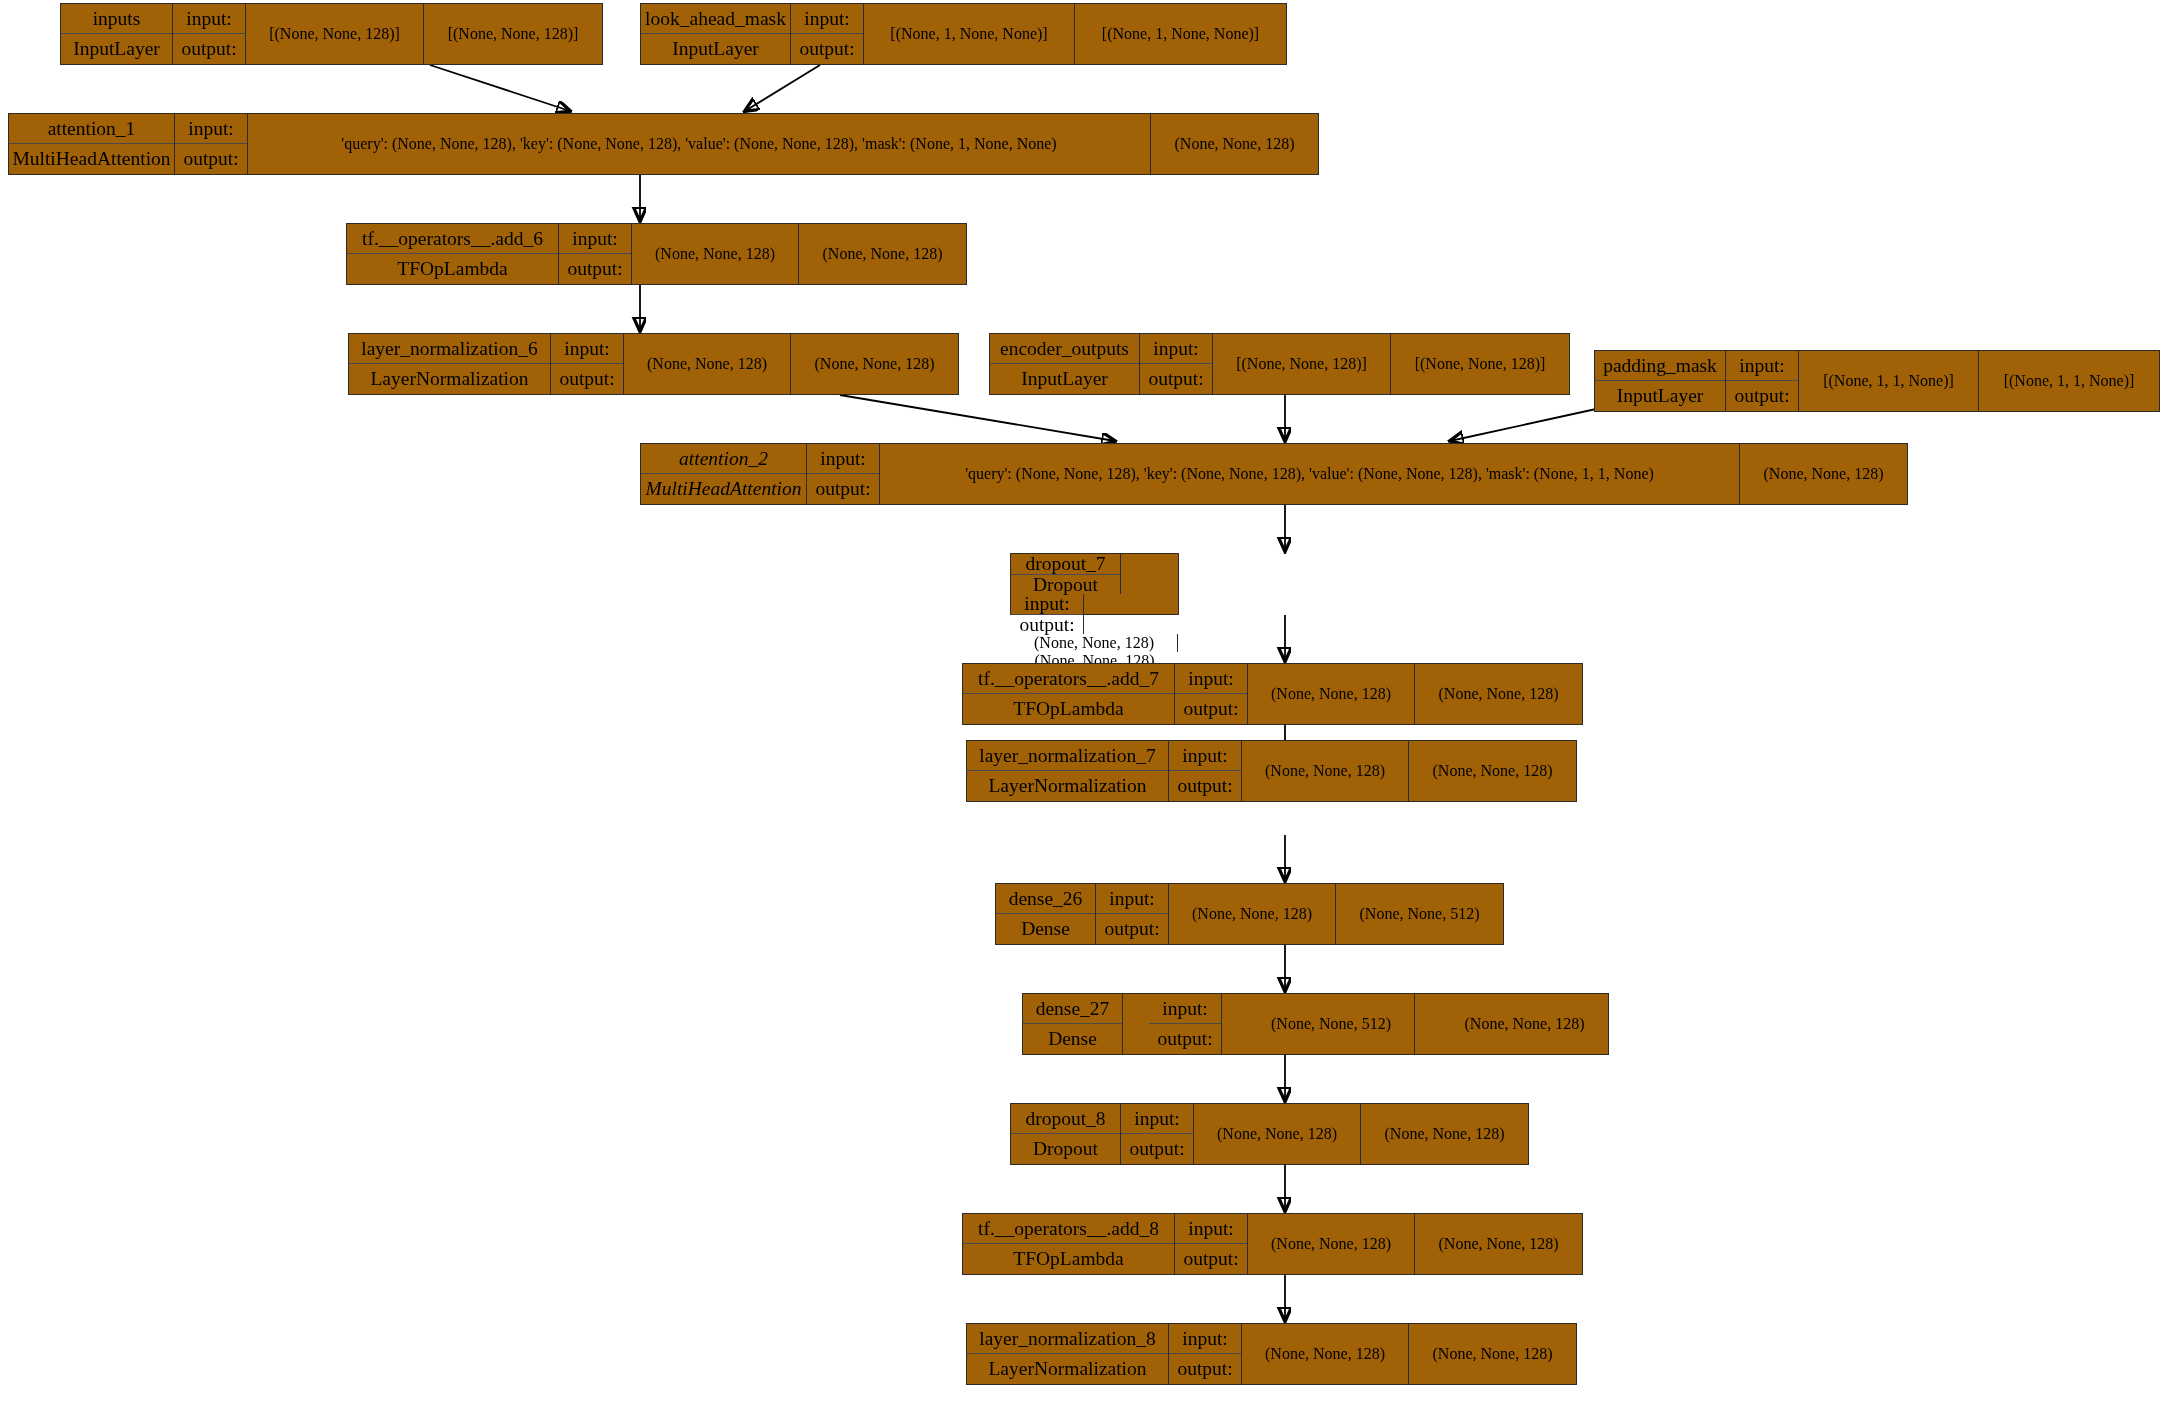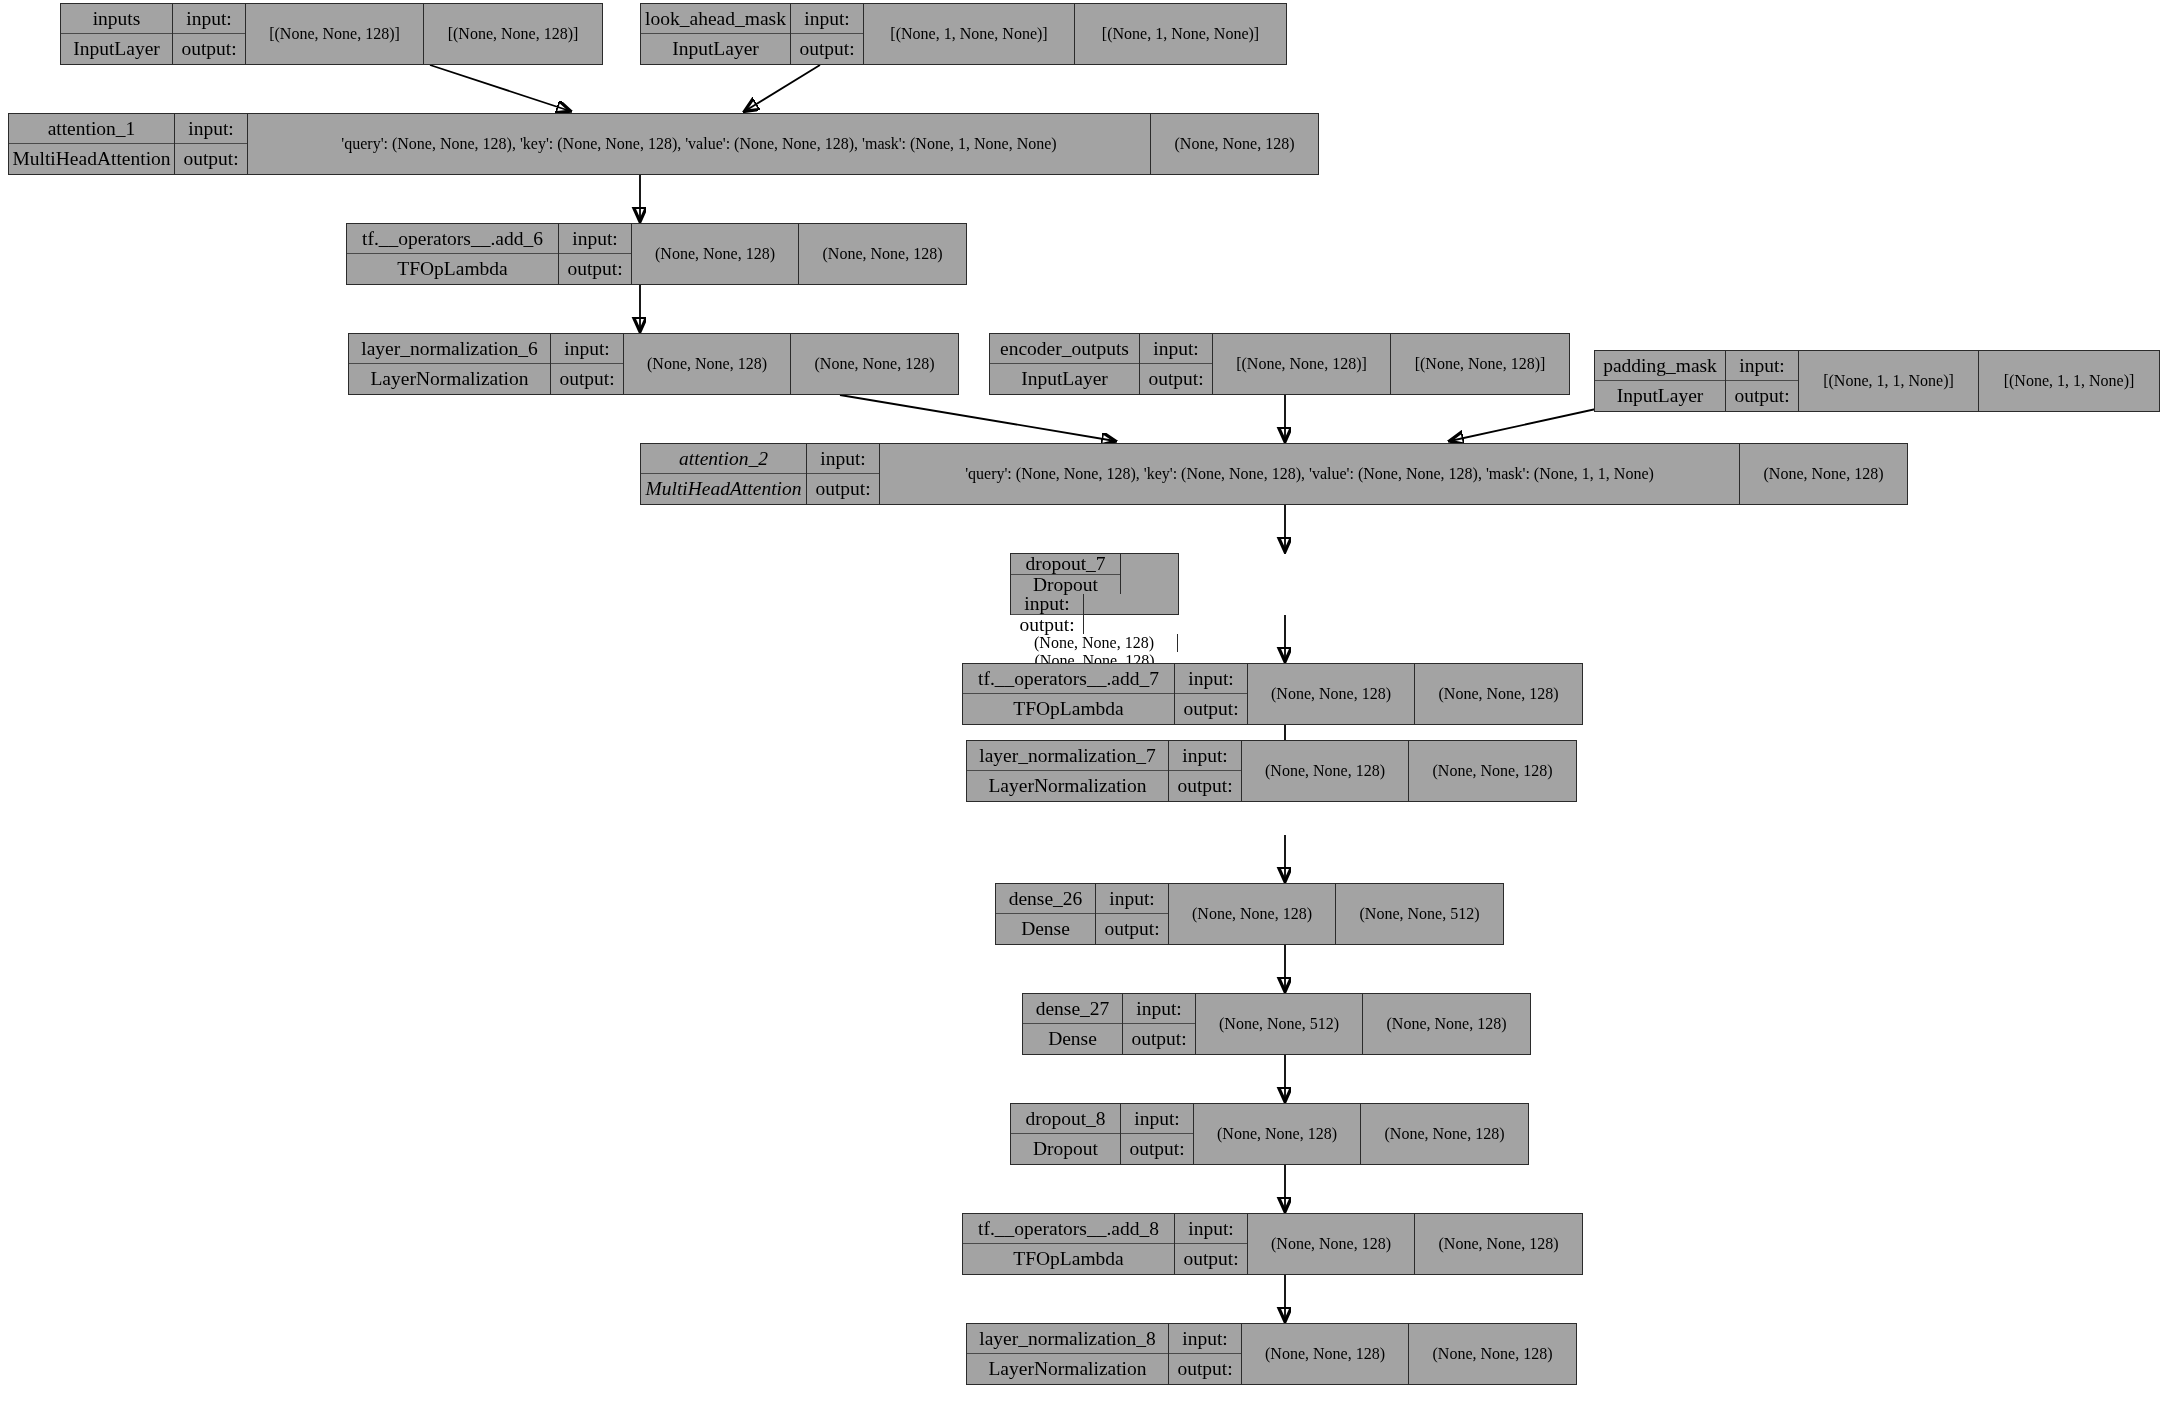--- a/index.html
+++ b/index.html
@@ -16,21 +16,21 @@
     width: 2175px;
     height: 1401px;
     background: #ffffff;
     overflow: hidden;
   }
   
   .node {
     position: absolute;
     box-sizing: border-box;
     border: 1.6px solid #2b2b2b;
-    background: #a3a3a3;
+    background: #a16207;
     display: flex;
     flex-direction: row;
     align-items: stretch;
     height: 62px;
     z-index: 2;
   }
   .col {
     display: flex;
     flex-direction: column;
     box-sizing: border-box;
@@ -244,21 +244,21 @@
           <div class="cell top">dense_26</div>
           <div class="cell">Dense</div>
         </div>
         <div class="col divider" style="width: 73px;">
           <div class="cell top">input:</div>
           <div class="cell">output:</div>
         </div>
         <div class="merged divider" style="width: 167px;">(None, None, 128)</div>
         <div class="merged" style="width: 167px;">(None, None, 512)</div>
       </div>
-      <div class="node" style="left: 1022px; top: 993px;">
+      <div class="node" style="left: 1022px; top: 993px; gap: 26px;">
         <div class="col divider" style="width: 100px;">
           <div class="cell top">dense_27</div>
           <div class="cell">Dense</div>
         </div>
         <div class="col divider" style="width: 73px;">
           <div class="cell top">input:</div>
           <div class="cell">output:</div>
         </div>
         <div class="merged divider" style="width: 167px;">(None, None, 512)</div>
         <div class="merged" style="width: 167px;">(None, None, 128)</div>

